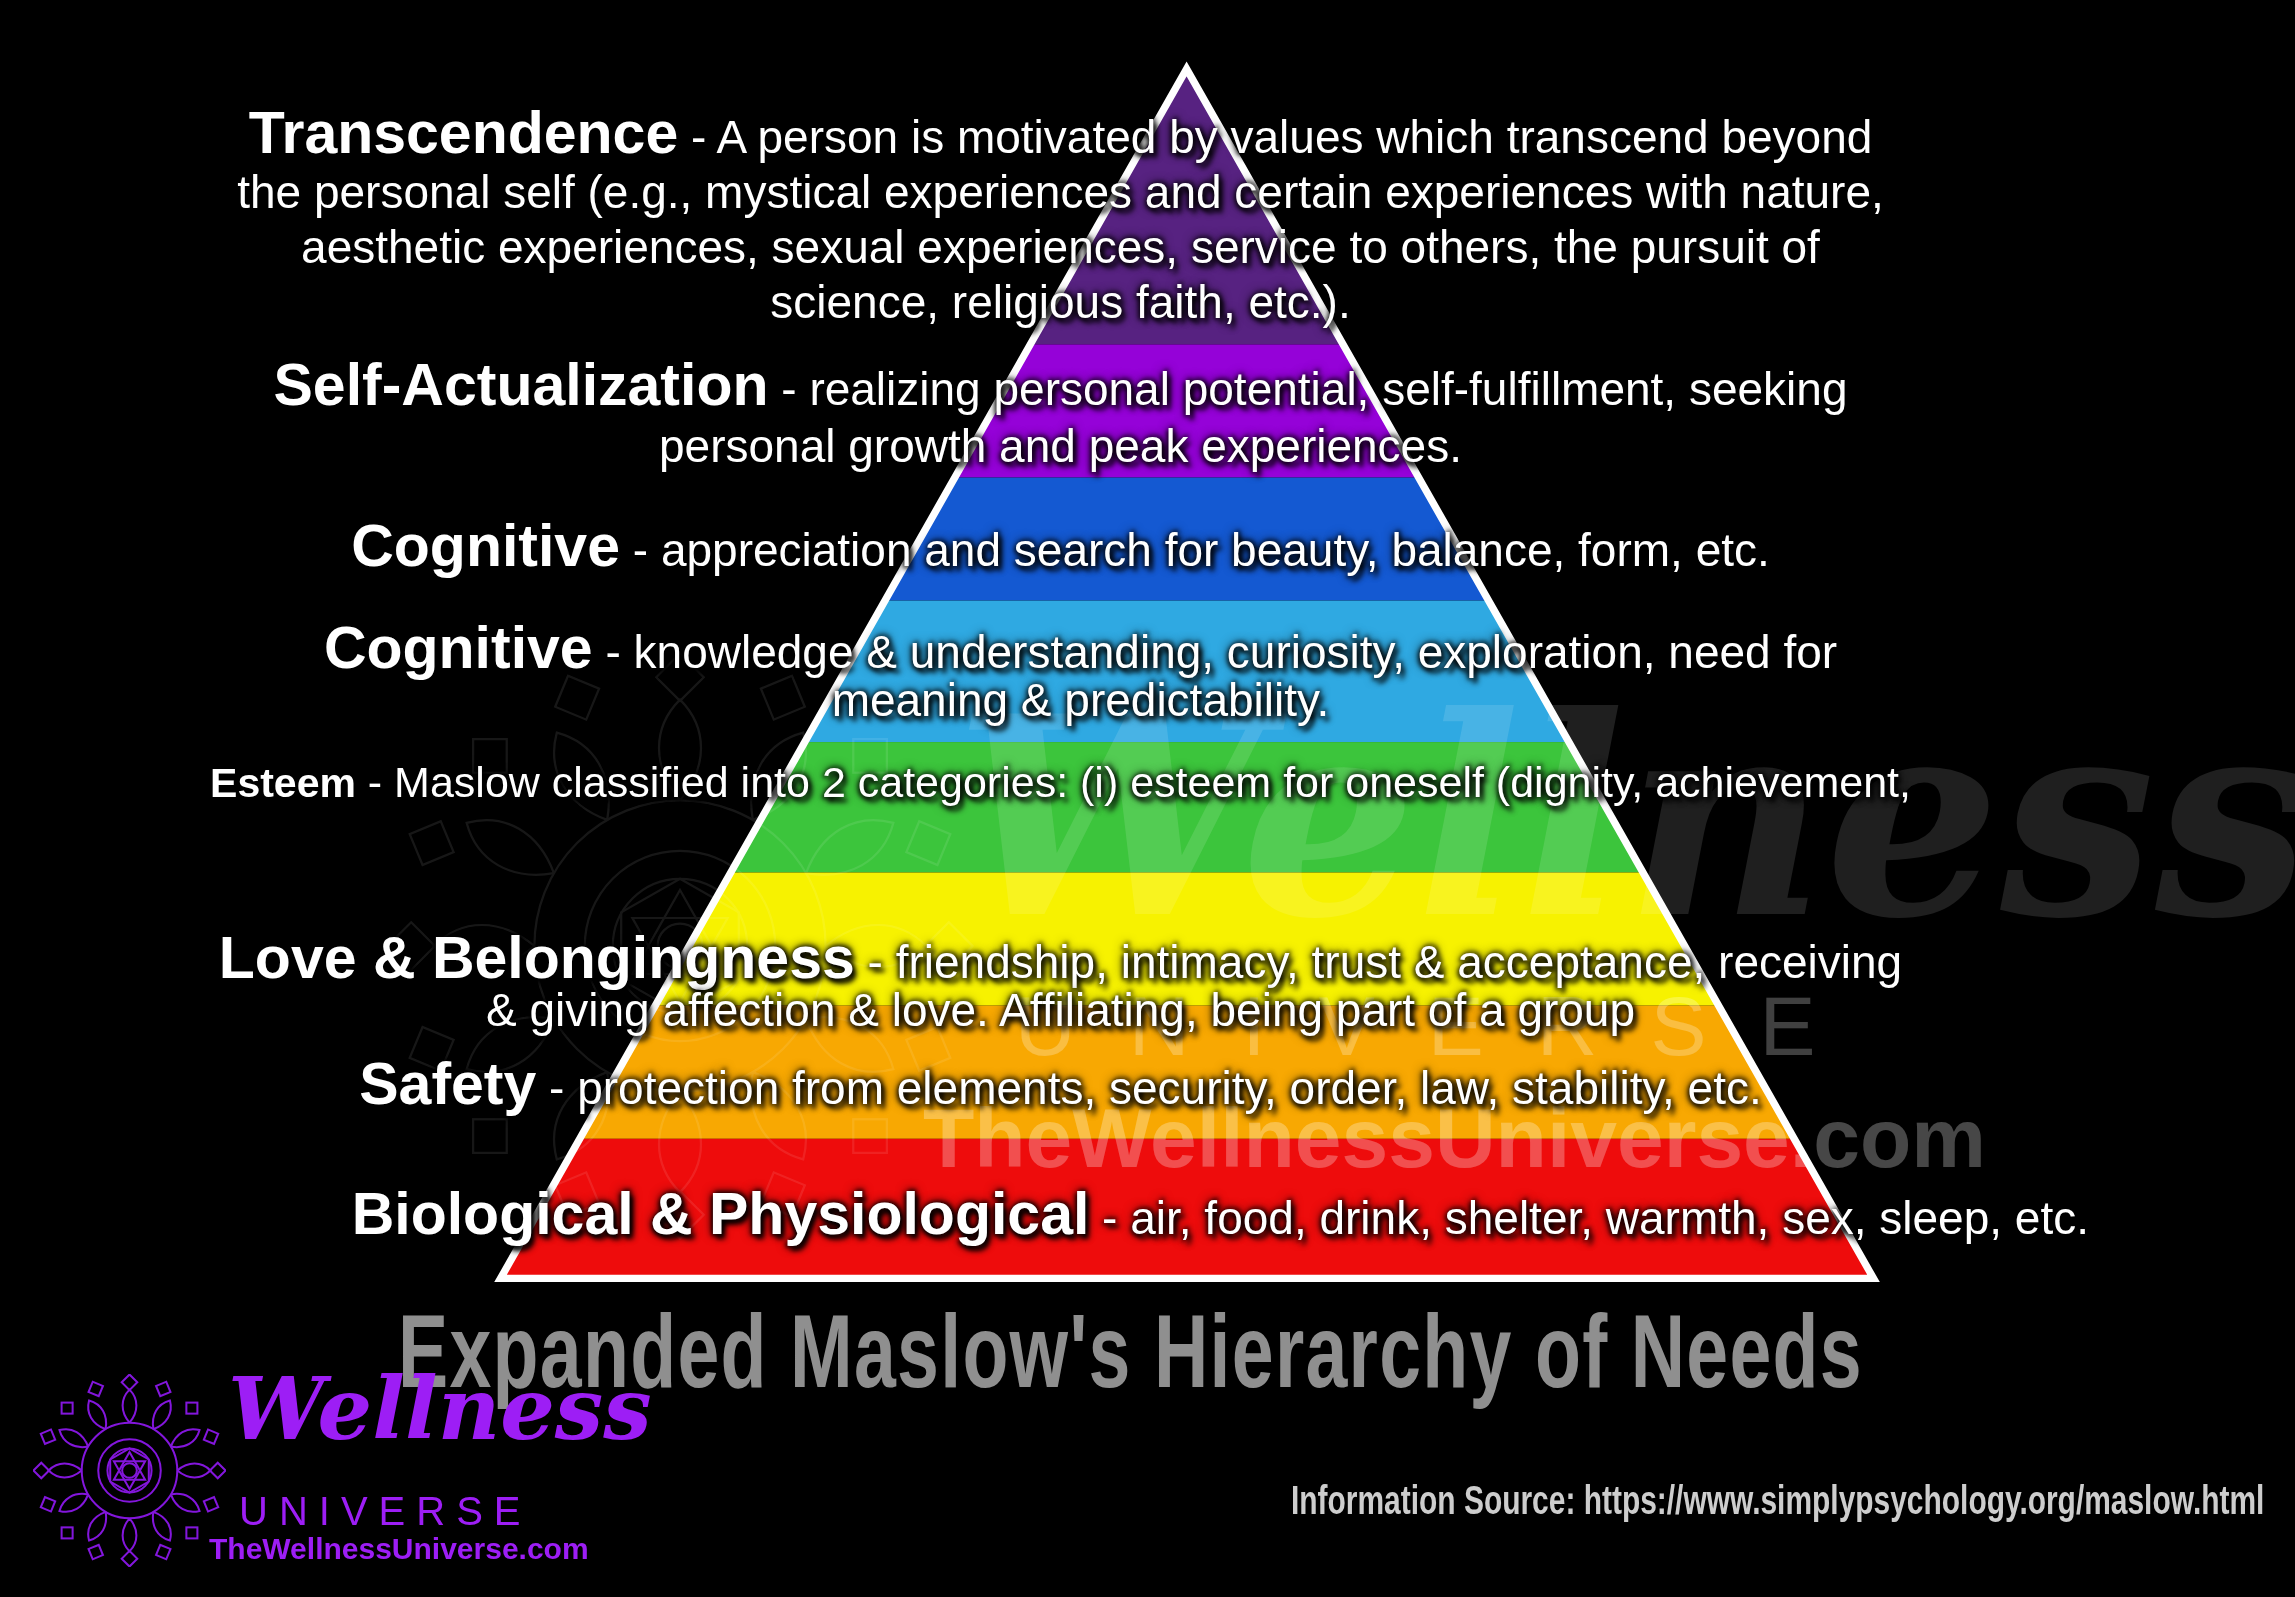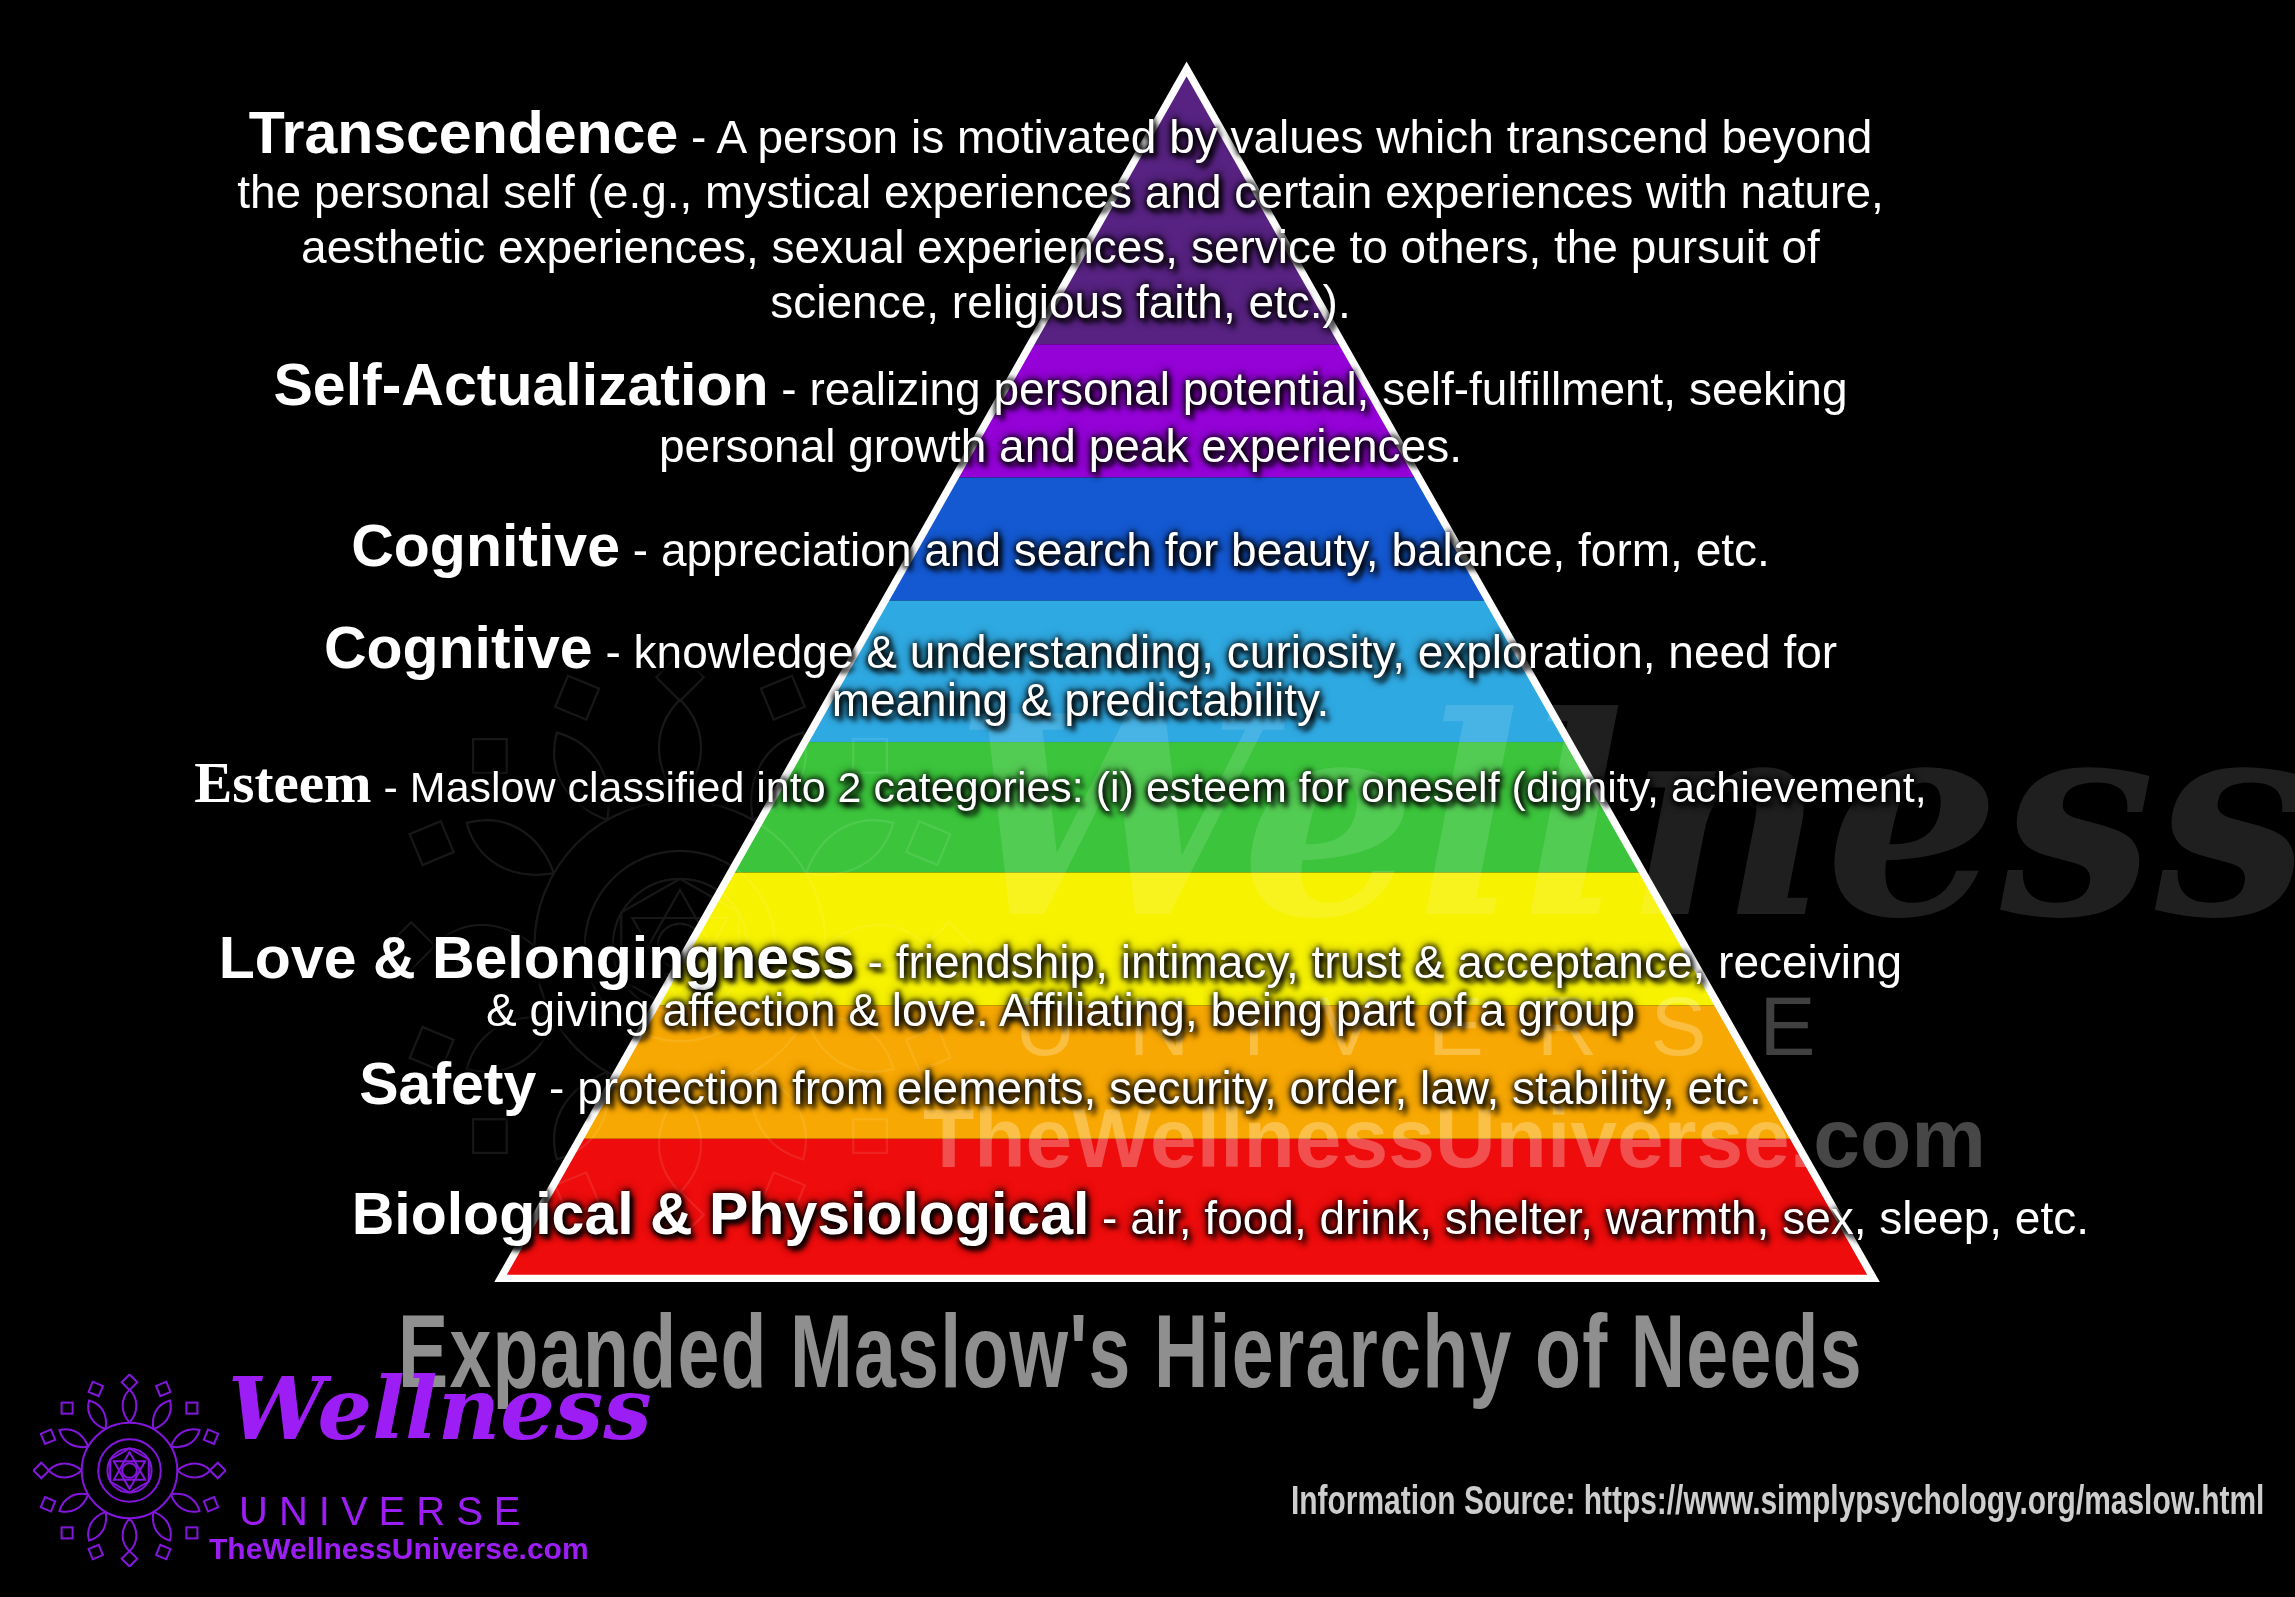--- a/index.html
+++ b/index.html
@@ -21,21 +21,21 @@
        font-size:46px;line-height:57px;font-weight:400;margin-left:32px;}
   .lvl .ln{white-space:nowrap;
        text-shadow:3.7px 4.6px 5.5px rgba(0,0,0,0.95),-1.8px 1.8px 4.6px rgba(0,0,0,0.8),
                    1.8px -1.8px 4.6px rgba(0,0,0,0.7),0 0 11px rgba(0,0,0,0.85);}
   .hd{font-size:59px;font-weight:700;line-height:inherit;}
   .lvl-1{top:106px;line-height:55px;}
   .lvl-2{top:357px;}
   .lvl-3{top:518px;}
   .lvl-4{top:624px;line-height:48px;padding-left:20px;}
   .lvl-5{top:756px;line-height:53px;font-size:43px;}
-  .lvl-5 .hd{font-size:57px;font-family:Liberation Serif, serif;}
+  .lvl-5 .hd{font-size:41px;}
   .lvl-6{top:934px;line-height:48px;}
   .lvl-7{top:1056px;}
   .lvl-8{top:1186px;text-align:right;}
   
   .title-row{position:absolute;left:0;top:1300px;width:2260px;text-align:center;z-index:4;}
   .cond{display:inline-block;transform:scaleX(0.73);transform-origin:50% 50%;
         font-size:103px;font-weight:700;line-height:1;color:var(--title-color,#8f8f8f);
         white-space:nowrap;letter-spacing:1.8px;}
   
   .source{position:absolute;right:32px;top:1480px;z-index:4;}

